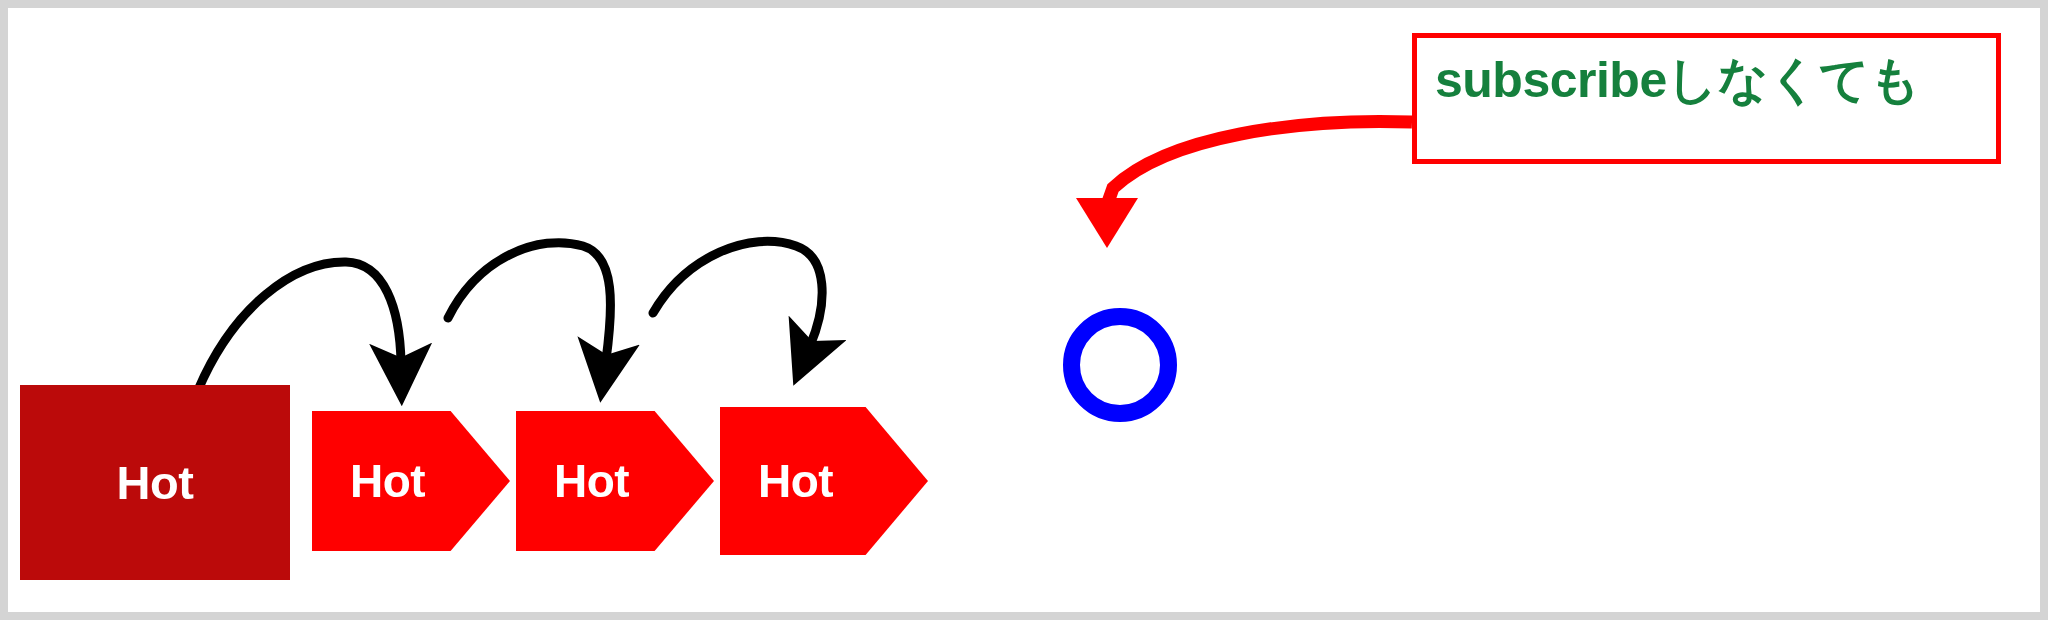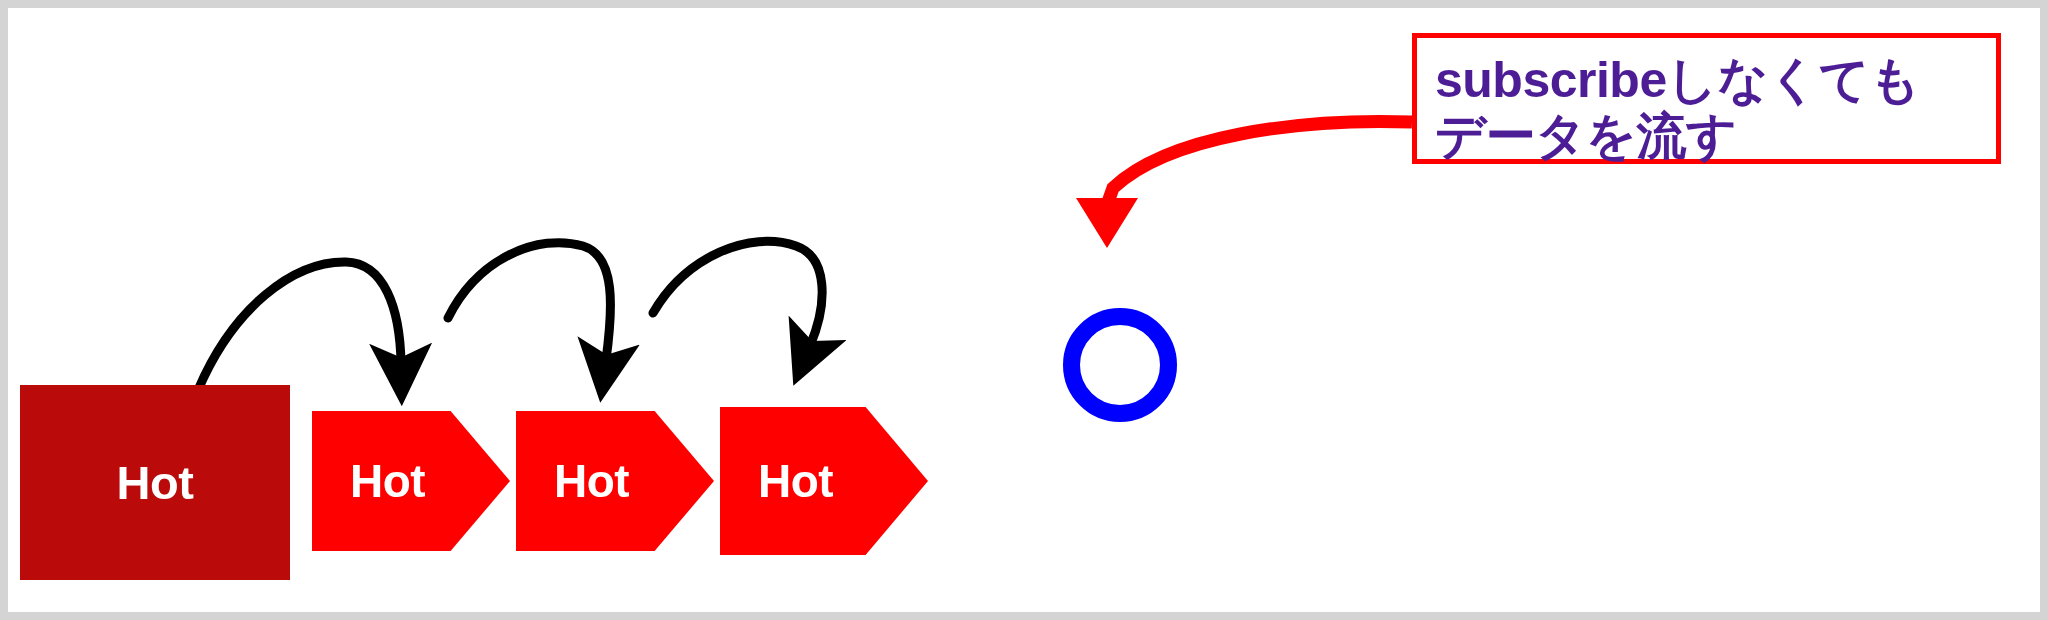--- a/index.html
+++ b/index.html
@@ -123,21 +123,21 @@
     left: 1404px;
     top: 25px;
     width: 589px;
     height: 131px;
     border: 5px solid #ff0000;
     background: #ffffff;
     box-sizing: border-box;
     padding: 14px 0 0 18px;
   }
   .callout .note-line {
-    color: #4c1d95;
+    color: #15803d;
     font-weight: bold;
     font-size: 50px;
     line-height: 1.12;
     white-space: nowrap;
     letter-spacing: -0.5px;
   }
 </style>
 </head>
 <body>
 
@@ -172,17 +172,16 @@
       <span class="chev-label">Hot</span>
     </div>
     <div class="chevron c3">
       <span class="chev-label">Hot</span>
     </div>
 
     <div class="ring"></div>
 
     <div class="callout">
       <div class="note-line">subscribeしなくても</div>
-      <div class="note-line">データを流す</div>
     </div>
 
   </div>
 </div>
 
 </body></html>

